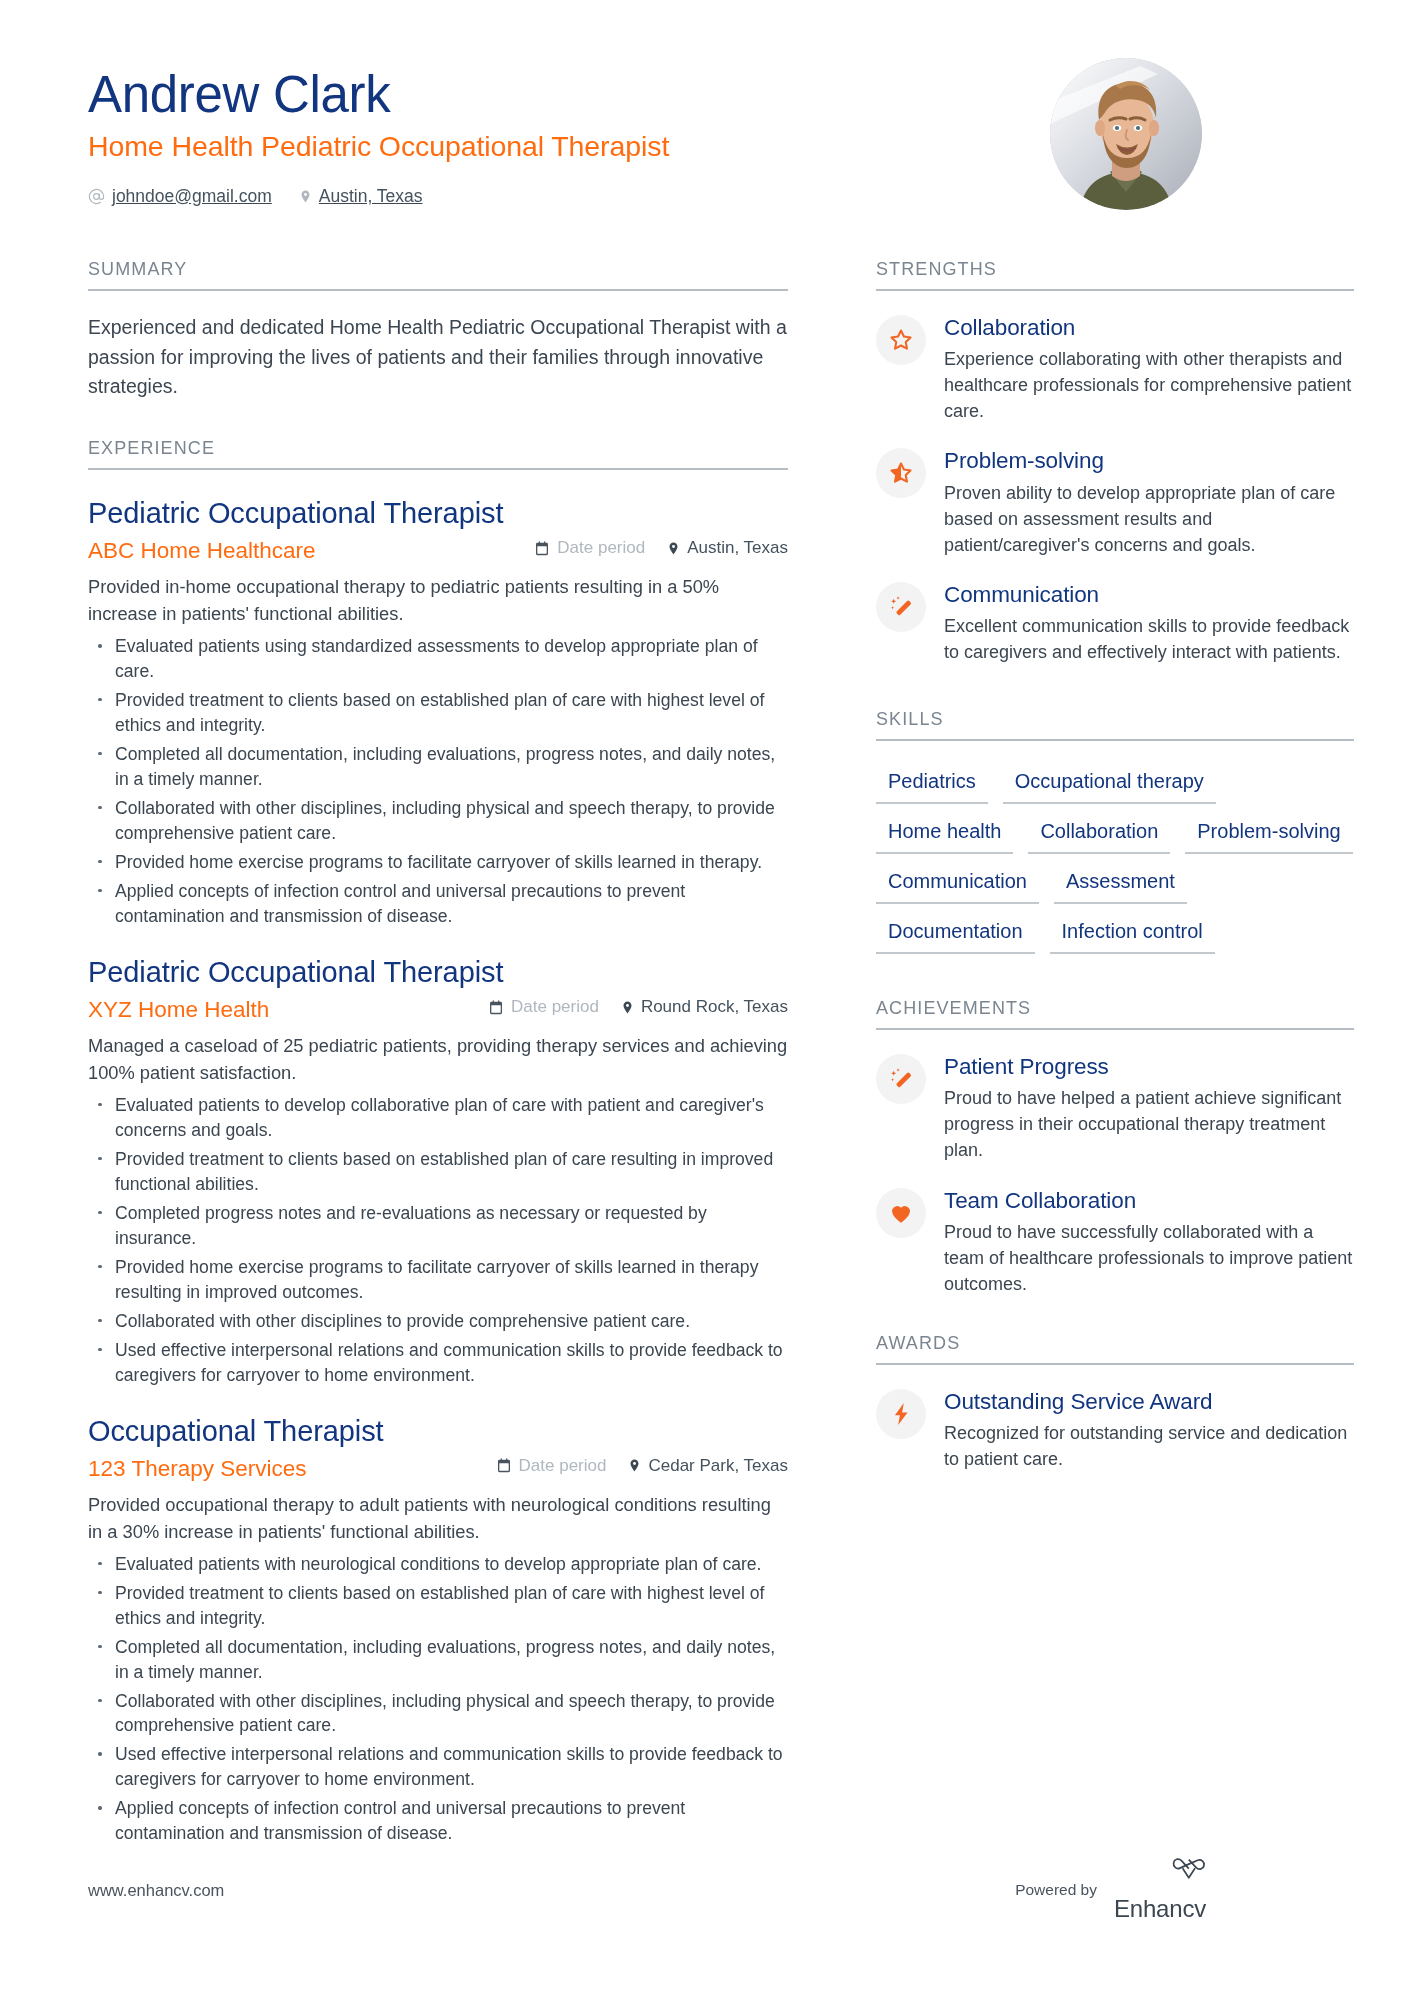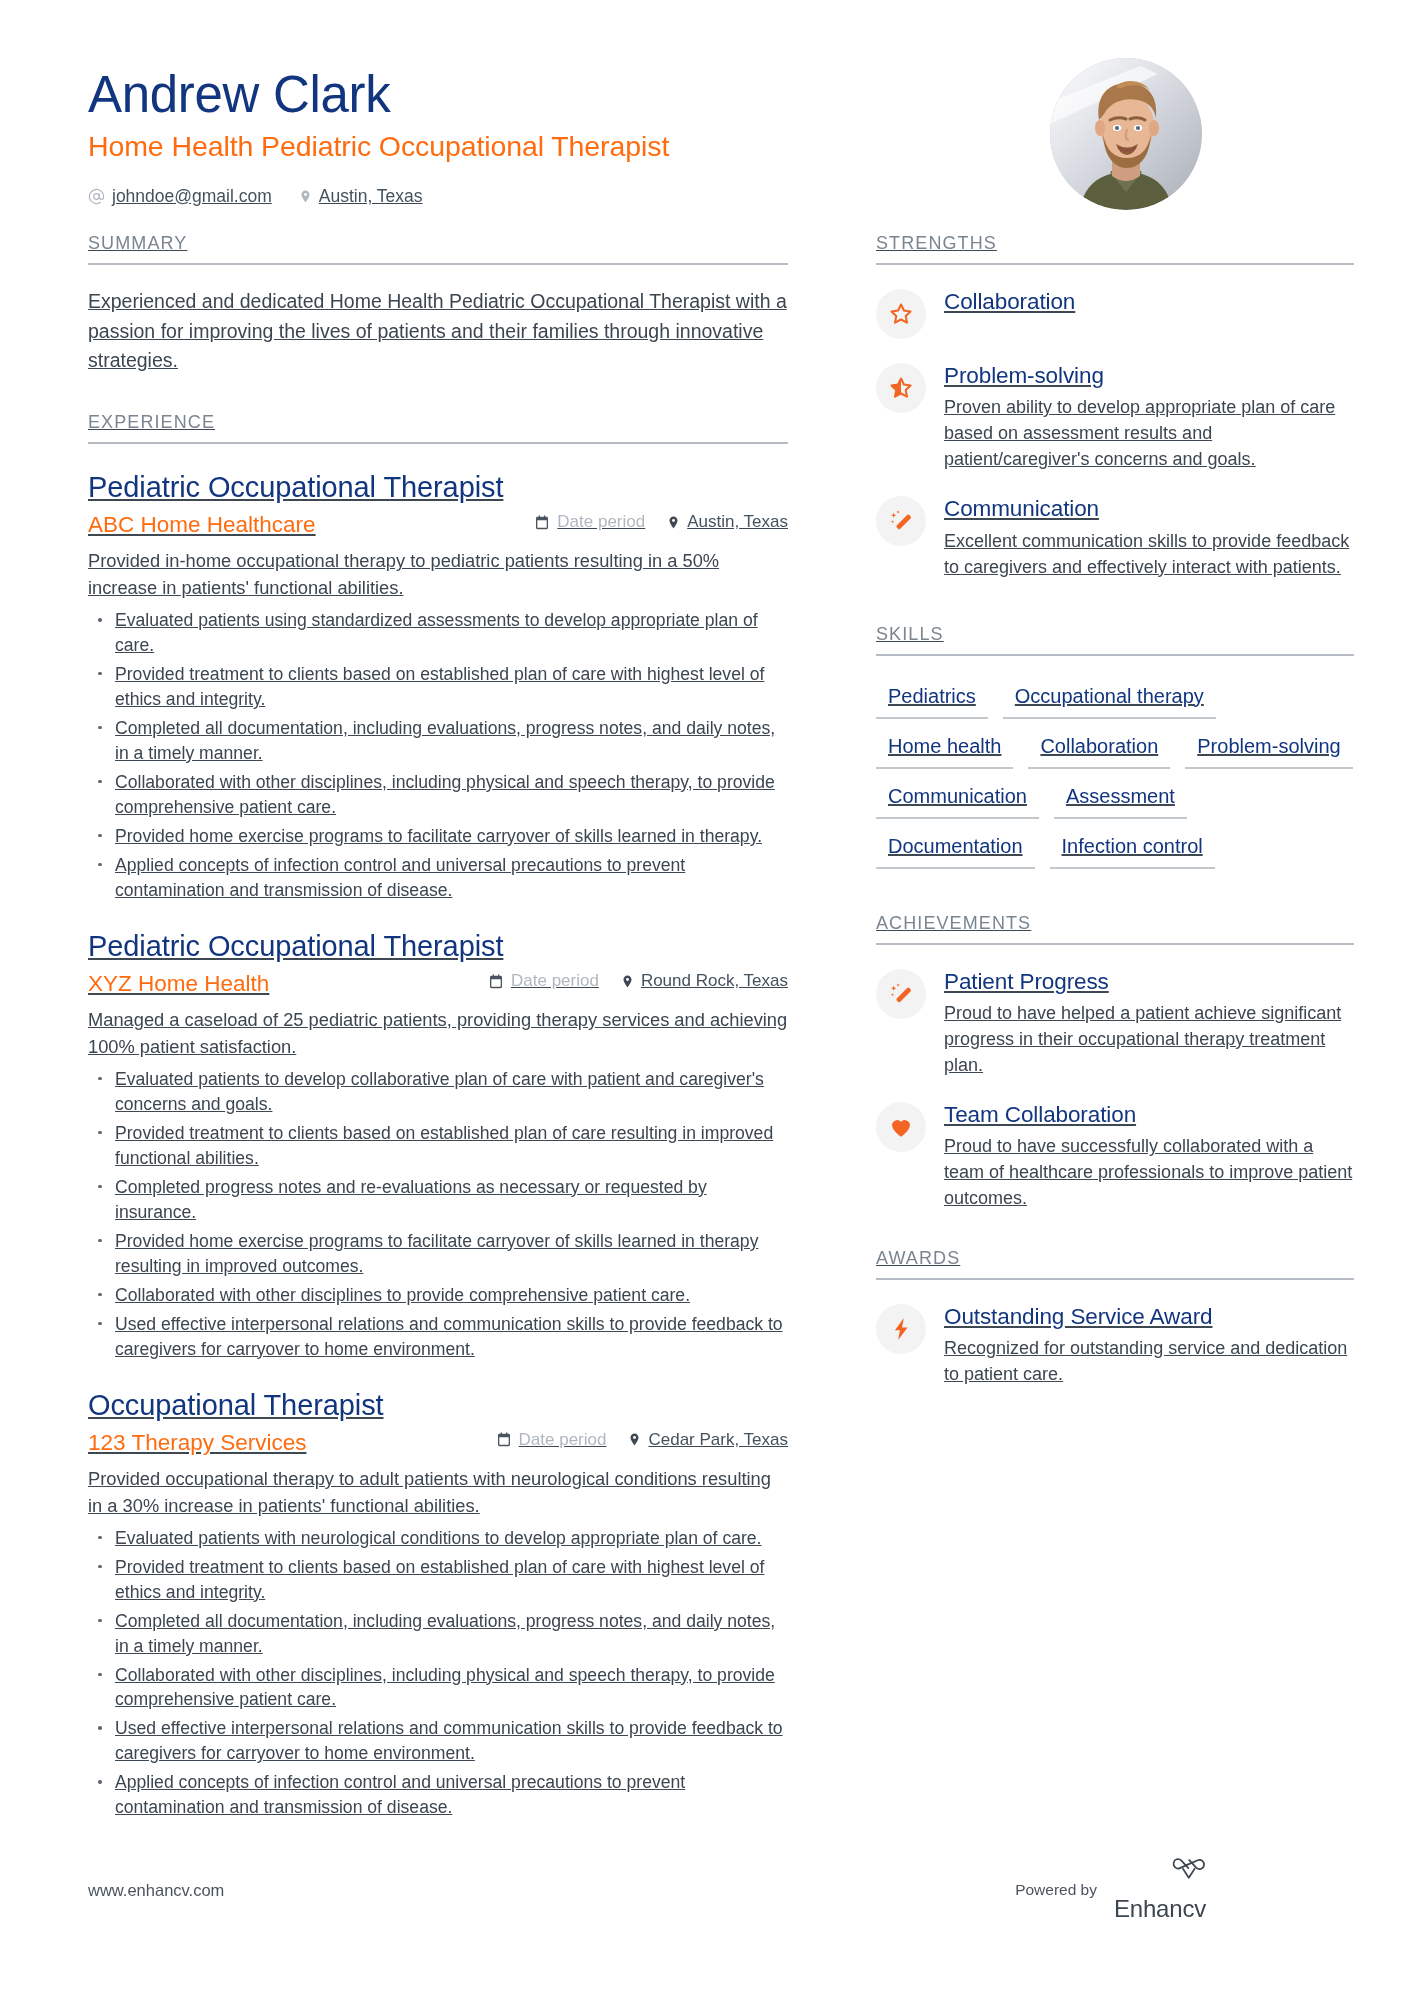--- a/index.html
+++ b/index.html
@@ -73,21 +73,21 @@
     position: relative;
     background: #c8ccd4;
     margin-right: 4px;
   }
   .avatar svg { display:block; width:100%; height:100%; }
 
   
   .columns {
     display: flex;
     gap: 16px;
-    text-decoration: underline;
+    margin-top: 26px;
   }
   .col-left { width: 700px; flex: 0 0 700px; }
   .col-gap  { width: 56px; flex: 0 0 56px; }
   .col-right{ width: 478px; flex: 0 0 478px; }
 
   
   .section { margin-bottom: 0; }
   .section-title {
     font-size: 18px;
     letter-spacing: 1.1px;
@@ -465,20 +465,21 @@
             <div class="icon-item">
               <div class="icon-badge">
                 <span>
                   <svg width="26" height="26" viewBox="0 0 24 24" fill="none" stroke="#F26522" stroke-width="1.9" stroke-linejoin="round">
                     <path d="M12 3.2l2.7 5.6 6.1.8-4.4 4.3 1.1 6.1L12 17.1l-5.5 2.9 1.1-6.1L3.2 9.6l6.1-.8z"></path>
                   </svg>
                 </span>
               </div>
               <div class="icon-body">
                 <div class="icon-title">Collaboration</div>
+                <div class="icon-desc">Experience collaborating with other therapists and healthcare professionals for comprehensive patient care.</div>
               </div>
             </div>
             <div class="icon-item">
               <div class="icon-badge">
                 <span>
                   <svg width="26" height="26" viewBox="0 0 24 24">
                     <defs>
                       <clipPath id="halfclip">
                         <rect x="0" y="0" width="12" height="24"></rect>
                       </clipPath>

